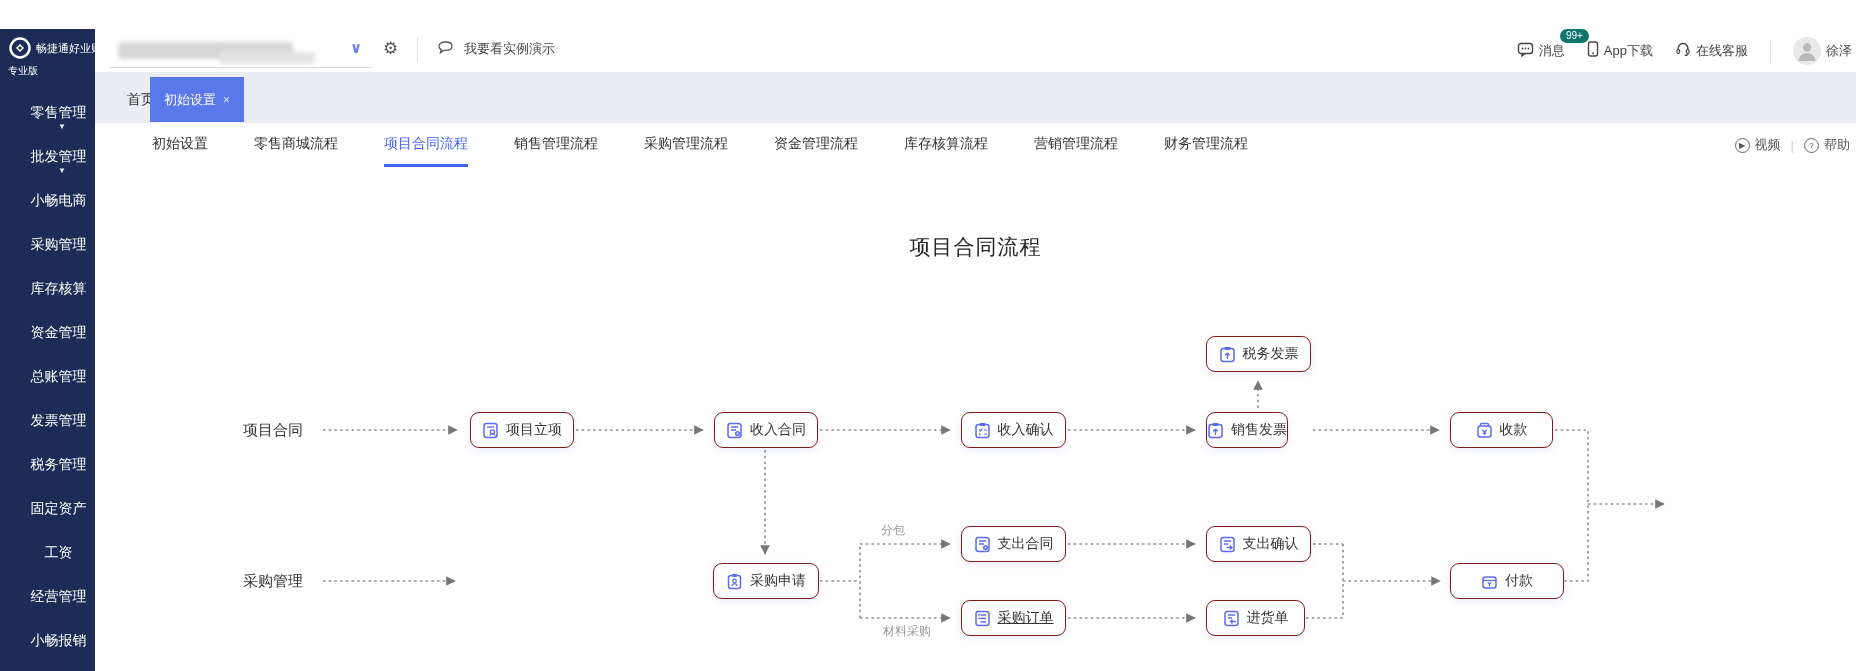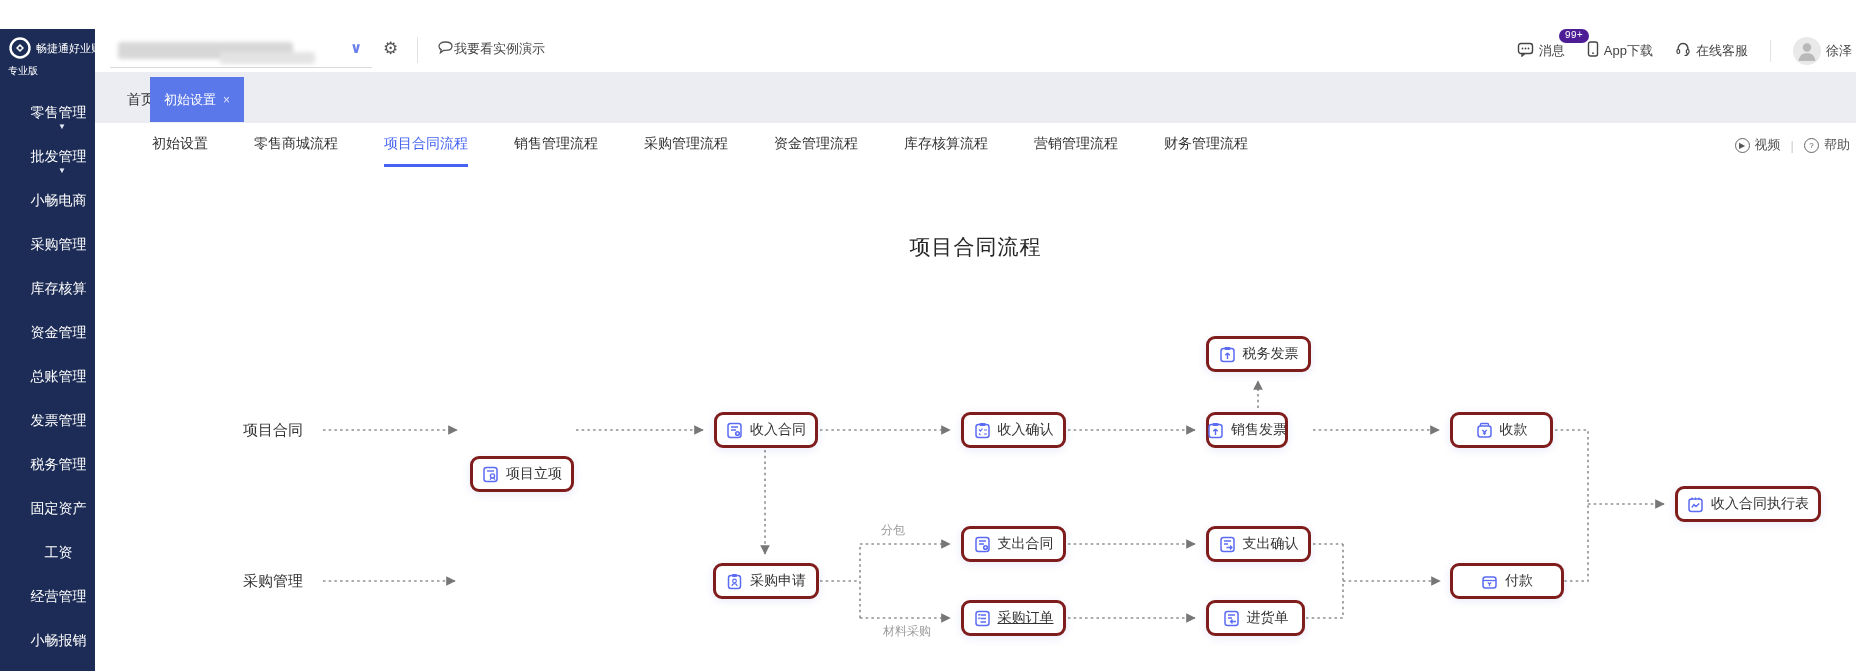--- a/index.html
+++ b/index.html
@@ -18,24 +18,24 @@
   .side-item .caret { font-size:8px; color:#e8ecf8; margin-left:7px; }
 
   
   .topbar { position:absolute; left:95px; top:29px; right:0; height:43px; background:#fff; }
   .redacted-select { position:absolute; left:15px; top:5px; width:262px; height:34px; border-bottom:1px solid #d9d9d9; }
   .blob1 { position:absolute; left:8px; top:8px; width:175px; height:17px; background:#d7d7d7; border-radius:3px; filter:blur(2px); }
   .blob2 { position:absolute; left:110px; top:18px; width:95px; height:12px; background:#e3e3e3; border-radius:3px; filter:blur(2px); }
   .tb-chevron { position:absolute; left:255px; top:10px; color:#6b7fe8; font-size:15px; font-weight:bold; cursor:pointer; }
   .tb-gear { position:absolute; left:288px; top:9px; font-size:17px; color:#555; cursor:pointer; }
   .tb-div1 { position:absolute; left:322px; top:8px; width:1px; height:26px; background:#e2e2e2; }
-  .demo-link { position:absolute; left:342px; top:11px; display:flex; align-items:center; gap:0; font-size:13px; color:#444; cursor:pointer; }
+  .demo-link { position:absolute; left:342px; top:11px; display:flex; align-items:center; gap:10px; font-size:13px; color:#444; cursor:pointer; }
   .topbar-right { position:absolute; right:0; top:0; height:43px; display:flex; align-items:center; gap:22px; padding-right:4px; }
   .tb-item { display:flex; align-items:center; gap:5px; font-size:13px; color:#444; cursor:pointer; position:relative; }
-  .badge { position:absolute; top:-13px; right:-24px; background:#4c1d95; color:#fff; font-size:10px; line-height:14px; padding:0 6px; border-radius:8px; white-space:nowrap;font-family:Liberation Mono, monospace; }
+  .badge { position:absolute; top:-13px; right:-24px; background:#0f766e; color:#fff; font-size:10px; line-height:14px; padding:0 6px; border-radius:8px; white-space:nowrap; }
   .tb-div2 { width:1px; height:22px; background:#e2e2e2; }
   .avatar { width:28px; height:28px; border-radius:50%; background:#e9e9e9; display:flex; align-items:center; justify-content:center; overflow:hidden; }
   .username { font-size:13px; color:#444; white-space:nowrap; }
 
   
   .tabstrip { position:absolute; left:95px; top:72px; right:0; height:51px; background:#ebedf3; }
   .wtab-home { position:absolute; left:14px; top:5px; height:45px; display:flex; align-items:center; padding:0 18px; font-size:14px; color:#333; cursor:pointer; }
   .wtab-active { position:absolute; left:55px; top:5px; height:45px; min-width:90px; background:#5b78ea; color:#fff; display:flex; align-items:center; justify-content:center; gap:7px; font-size:13px; padding:0 14px; cursor:pointer; }
   .wtab-close { font-size:12px; color:#dfe5ff; cursor:pointer; }
 
@@ -45,21 +45,21 @@
   .ftab { font-size:14px; color:#333; cursor:pointer; height:44px; display:flex; align-items:center; border-bottom:3px solid transparent; }
   .ftab.active { color:#4563f0; border-bottom-color:#4563f0; }
   .flow-actions { position:absolute; right:6px; top:0; height:44px; display:flex; align-items:center; gap:10px; font-size:13px; color:#555; }
   .fa-item { display:flex; align-items:center; gap:5px; cursor:pointer; }
   .circle-ic { width:15px; height:15px; border:1px solid #666; border-radius:50%; display:inline-flex; align-items:center; justify-content:center; font-size:8px; color:#555; }
   .fa-sep { color:#ccc; }
 
   .diagram-title { position:absolute; left:0; right:0; top:110px; text-align:center; font-size:21px; font-weight:500; color:#262626; letter-spacing:1px; }
 
   
-  .node { position:absolute; height:36px; background:#fff; border:3px solid #7f1d1d; border-radius:9px; box-shadow:0 2px 8px rgba(95,105,220,.14); display:flex; align-items:center; justify-content:center; gap:7px; font-size:14px; color:#333; cursor:pointer; white-space:nowrap; }
+  .node { position:absolute; height:36px; background:#fff; border:1px solid #7f1d1d; border-radius:9px; box-shadow:0 2px 8px rgba(95,105,220,.14); display:flex; align-items:center; justify-content:center; gap:7px; font-size:14px; color:#333; cursor:pointer; white-space:nowrap; }
   .node svg { display:block; }
   .lane-label { position:absolute; font-size:15px; color:#333; font-weight:500; white-space:nowrap; }
   .edge-label { position:absolute; font-size:12px; color:#9a9a9a; white-space:nowrap; }
   .edges { position:absolute; left:0; top:0; }
 </style>
 </head>
 <body>
 
 <div class="app">
 
@@ -246,21 +246,21 @@
         <path d="M1493 381 L1569 381" marker-end="url(#arr)"></path>
       </g>
     </svg>
 
     <div class="lane-label" style="left:148px; top:298px;">项目合同</div>
     <div class="lane-label" style="left:148px; top:449px;">采购管理</div>
 
     <div class="edge-label" style="left:786px; top:399px;">分包</div>
     <div class="edge-label" style="left:788px; top:500px;">材料采购</div>
 
-    <div class="node" style="left:375px; top:289px; width:104px;margin-top:44px;">
+    <div class="node" style="left:375px; top:289px; width:104px;">
       <span>
           <svg width="17" height="17" viewBox="0 0 17 17">
             <rect x="2" y="1.5" width="13" height="14" rx="2.5" fill="none" stroke="#5c6cf2" stroke-width="1.5"></rect>
             <path d="M5 5 H12" stroke="#5c6cf2" stroke-width="1.4"></path>
             <circle cx="10.5" cy="10" r="2.1" fill="none" stroke="#5c6cf2" stroke-width="1.3"></circle>
             <path d="M8 13.8 C8.4 12.6 9.3 12 10.5 12 C11.7 12 12.6 12.6 13 13.8" fill="none" stroke="#5c6cf2" stroke-width="1.2"></path>
           </svg>
         </span>
       <span>项目立项</span>
     </div>
@@ -307,30 +307,20 @@
     </div>
     <div class="node" style="left:1111px; top:213px; width:105px;">
       <span>
           <svg width="17" height="17" viewBox="0 0 17 17">
             <rect x="2" y="2.5" width="13" height="13" rx="2.5" fill="none" stroke="#5c6cf2" stroke-width="1.5"></rect>
             <rect x="5.5" y="1" width="6" height="3" rx="1" fill="#5c6cf2"></rect>
             <path d="M8.5 13 V7 M8.5 7 L6.3 9.2 M8.5 7 L10.7 9.2" stroke="#5c6cf2" stroke-width="1.4" fill="none"></path>
           </svg>
         </span>
       <span>税务发票</span>
-    </div>
-    <div class="node" style="left:1580px; top:363px; width:146px;">
-      <span>
-          <svg width="17" height="17" viewBox="0 0 17 17">
-            <rect x="2" y="3" width="13" height="12.5" rx="2.5" fill="none" stroke="#5c6cf2" stroke-width="1.5"></rect>
-            <path d="M5 1.5 V4 M8.5 1.5 V4 M12 1.5 V4" stroke="#5c6cf2" stroke-width="1.3"></path>
-            <path d="M4.8 11.5 L7 8.5 L9 10.5 L12.2 7.5" fill="none" stroke="#5c6cf2" stroke-width="1.4"></path>
-          </svg>
-        </span>
-      <span>收入合同执行表</span>
     </div>
 
     <div class="node" style="left:618px; top:440px; width:106px;">
       <span>
           <svg width="17" height="17" viewBox="0 0 17 17">
             <rect x="2.5" y="2.5" width="12" height="13" rx="2.5" fill="none" stroke="#5c6cf2" stroke-width="1.5"></rect>
             <rect x="6" y="1" width="5" height="3" rx="1" fill="#5c6cf2"></rect>
             <circle cx="8.5" cy="8" r="1.8" fill="none" stroke="#5c6cf2" stroke-width="1.2"></circle>
             <path d="M5.8 13 C6.2 11.4 7.2 10.7 8.5 10.7 C9.8 10.7 10.8 11.4 11.2 13" fill="none" stroke="#5c6cf2" stroke-width="1.2"></path>
           </svg>

